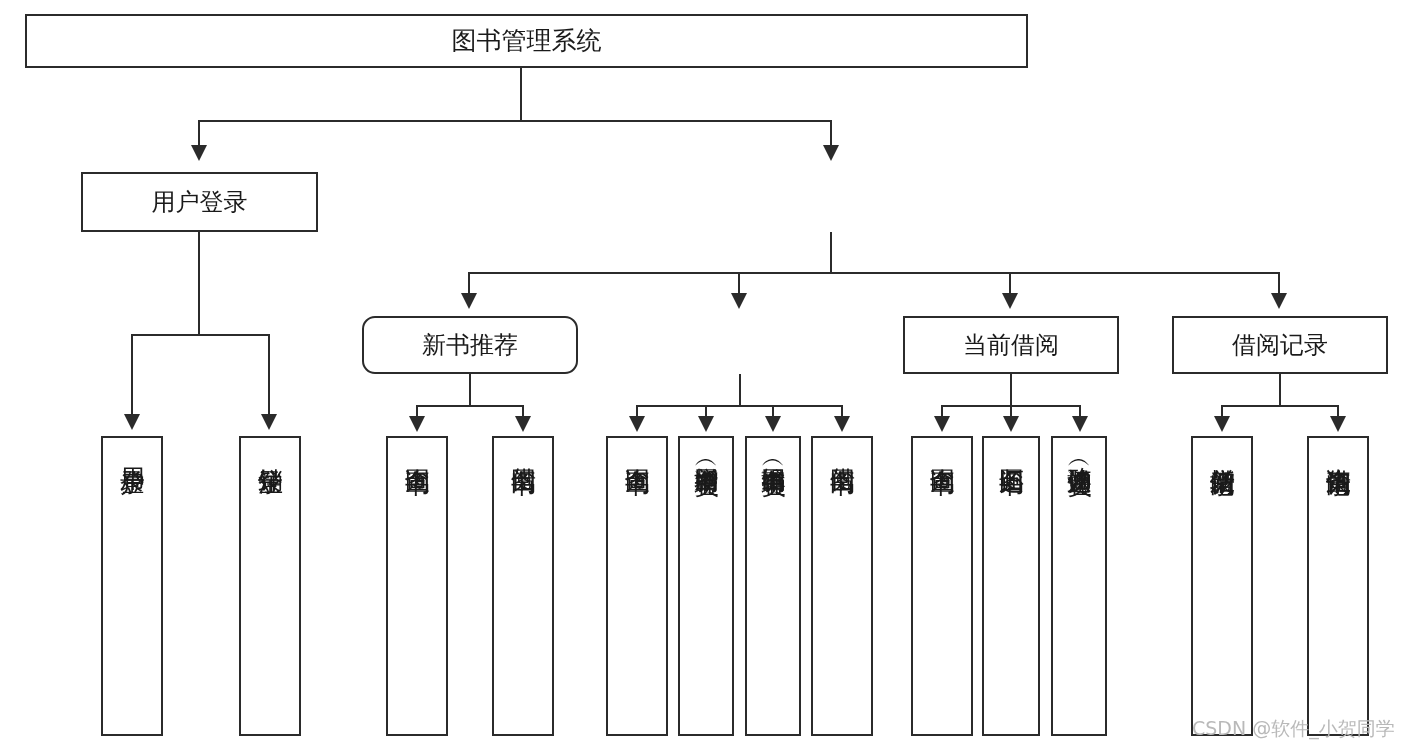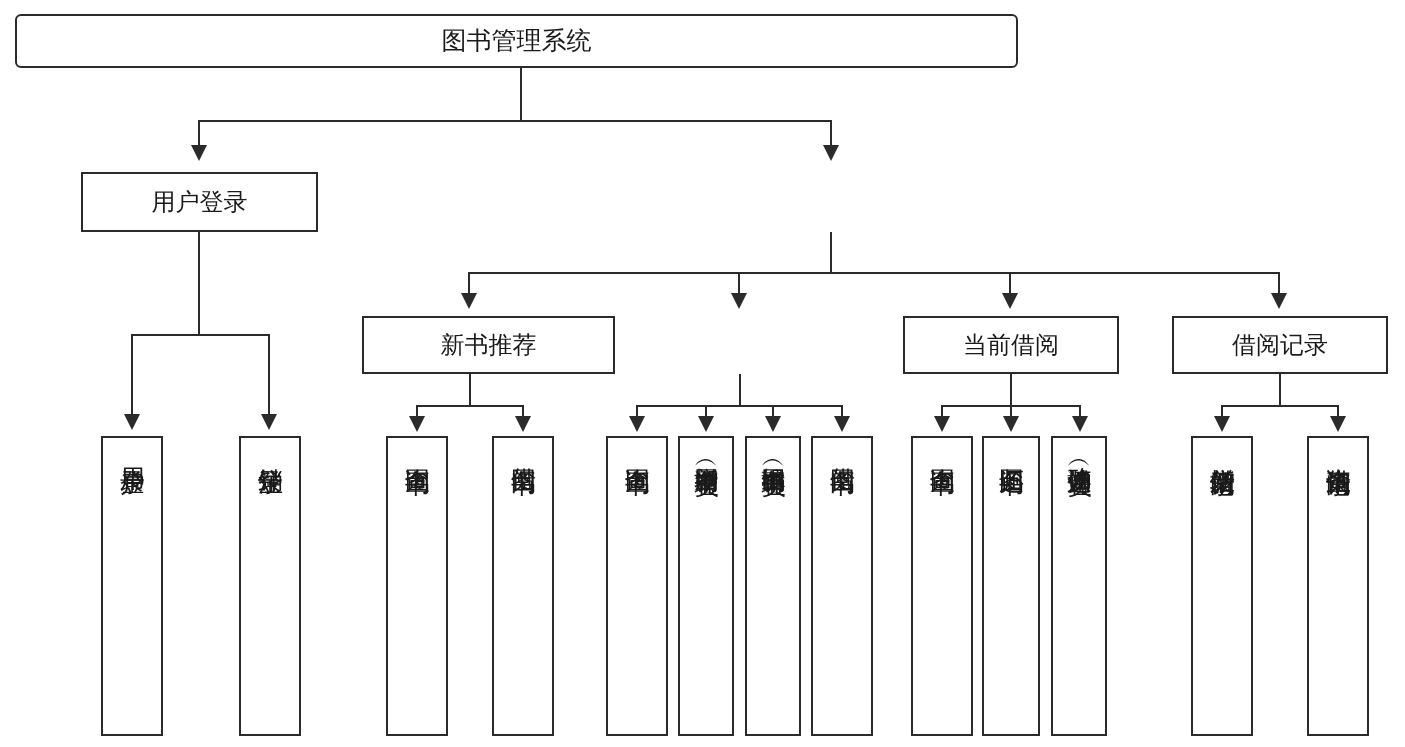--- a/index.html
+++ b/index.html
@@ -77,21 +77,21 @@
     font-size: 19px;
     white-space: nowrap;
     user-select: none;
   }
 </style>
 </head>
 <body>
 
 <div id="stage">
 
-  <div class="node root" style="left:15px; top:14px; width:1003px; height:54px;border-radius:6px;">
+  <div class="node root" style="left:25px; top:14px; width:1003px; height:54px;">
     <span class="lbl">图书管理系统</span>
   </div>
 
   <div class="edge v" style="left:520px; top:68px; width:2px; height:53px;"></div>
   <div class="edge h" style="left:198px; top:120px; width:634px; height:2px;"></div>
   <div class="edge v" style="left:198px; top:120px; width:2px; height:27px;"></div>
   <div class="arrow" style="left:191px; top:145px;"></div>
   <div class="edge v" style="left:830px; top:120px; width:2px; height:27px;"></div>
   <div class="arrow" style="left:823px; top:145px;"></div>
 
@@ -111,21 +111,21 @@
   <div class="edge h" style="left:468px; top:272px; width:812px; height:2px;"></div>
   <div class="edge v" style="left:468px; top:272px; width:2px; height:23px;"></div>
   <div class="arrow" style="left:461px; top:293px;"></div>
   <div class="edge v" style="left:738px; top:272px; width:2px; height:23px;"></div>
   <div class="arrow" style="left:731px; top:293px;"></div>
   <div class="edge v" style="left:1009px; top:272px; width:2px; height:23px;"></div>
   <div class="arrow" style="left:1002px; top:293px;"></div>
   <div class="edge v" style="left:1278px; top:272px; width:2px; height:23px;"></div>
   <div class="arrow" style="left:1271px; top:293px;"></div>
 
-  <div class="node l3" style="left:362px; top:316px; width:253px; height:58px;">
+  <div class="node l3" style="left:362px; top:316px; width:216px; height:58px;border-radius:13px;">
     <span class="lbl">新书推荐</span>
   </div>
   <div class="node l3" style="left:1172px; top:316px; width:216px; height:58px;">
     <span class="lbl">借阅记录</span>
   </div>
   <div class="node l3" style="left:903px; top:316px; width:216px; height:58px;">
     <span class="lbl">当前借阅</span>
   </div>
 
   <div class="edge v" style="left:469px; top:374px; width:2px; height:32px;"></div>
@@ -199,14 +199,15 @@
     <span class="lbl">确认归还（管理员）</span>
   </div>
 
   <div class="node leaf" style="left:1191px; top:436px; width:62px; height:300px;">
     <span class="lbl">新增借阅记录</span>
   </div>
   <div class="node leaf" style="left:1307px; top:436px; width:62px; height:300px;">
     <span class="lbl">查询借阅记录</span>
   </div>
 
+  <div class="watermark" style="left:1192px; top:716px;">CSDN @软件_小贺同学</div>
 
 </div>
 
 </body></html>

